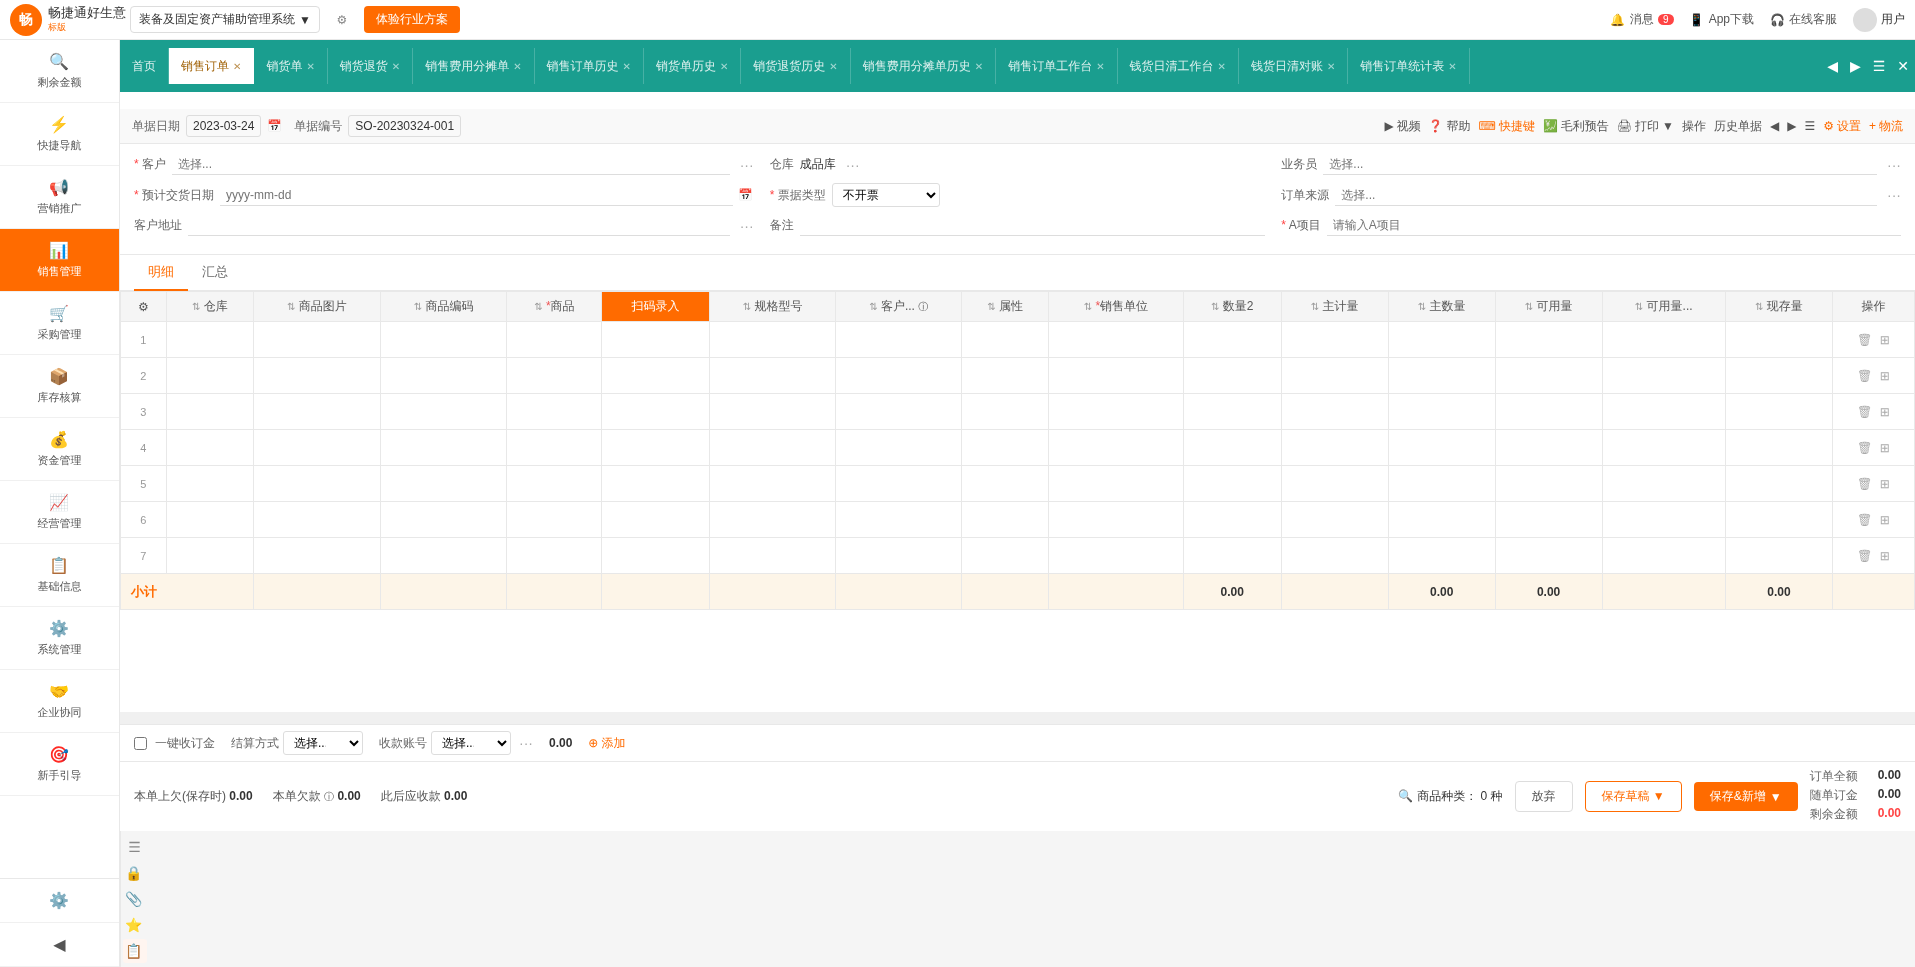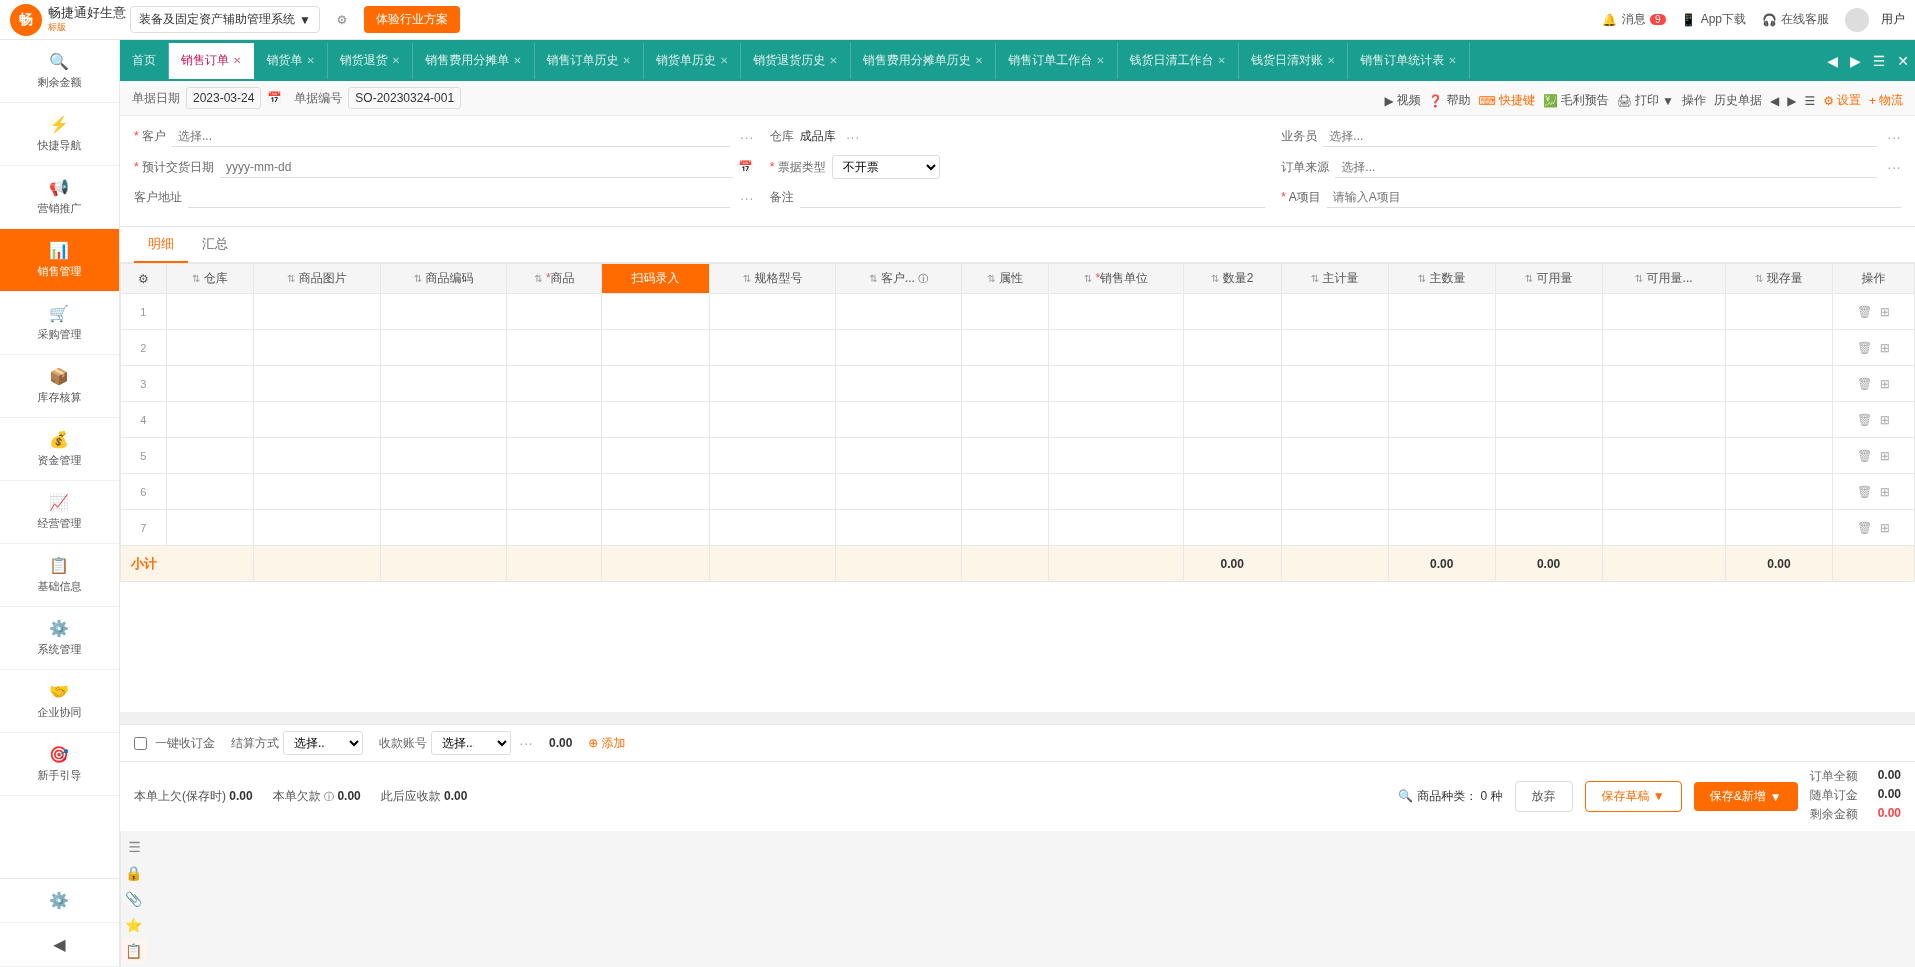--- a/index.html
+++ b/index.html
@@ -81,21 +81,21 @@
       color: white;
       border-radius: 10px;
       padding: 0 5px;
       font-size: 10px;
       min-width: 16px;
       text-align: center;
     }
     .user-area {
       display: flex;
       align-items: center;
-      gap: 12px;
+      gap: 4px;
       cursor: pointer;
     }
     .user-avatar {
       width: 24px;
       height: 24px;
       background: #ddd;
       border-radius: 50%;
     }
 
     
@@ -138,39 +138,39 @@
       display: flex;
       flex-direction: column;
       overflow: hidden;
     }
 
     
     .tab-bar {
       background: #1a9e8f;
       display: flex;
       align-items: center;
-      height: 41px;
+      height: 52px;
       overflow: hidden;
     }
     .tab-item {
       display: flex;
       align-items: center;
       padding: 0 12px;
       height: 36px;
       cursor: pointer;
       color: rgba(255,255,255,0.85);
       font-size: 12px;
       white-space: nowrap;
       border-right: 1px solid rgba(255,255,255,0.2);
       gap: 4px;
       flex-shrink: 0;
     }
     .tab-item.active {
       background: #fff;
-      color: #be185d;
+      color: #a16207;
     }
     .tab-close { font-size: 10px; opacity: 0.7; }
     .tab-nav-btn {
       background: none;
       border: none;
       color: white;
       padding: 0 6px;
       height: 36px;
       cursor: pointer;
       font-size: 14px;
@@ -186,26 +186,27 @@
       flex: 1;
       overflow: hidden;
       display: flex;
       flex-direction: column;
       background: #fff;
     }
 
     
     .page-toolbar {
       display: flex;
-      align-items: flex-end;
+      align-items: center;
       padding: 6px 12px;
       background: #f9f9f9;
       border-bottom: 1px solid #e8e8e8;
       gap: 12px;
       flex-shrink: 0;
+      margin-top: 17px;
     }
     .toolbar-field {
       display: flex;
       align-items: center;
       gap: 6px;
       font-size: 12px;
     }
     .toolbar-field label { color: #666; }
     .toolbar-input {
       border: 1px solid #ddd;

